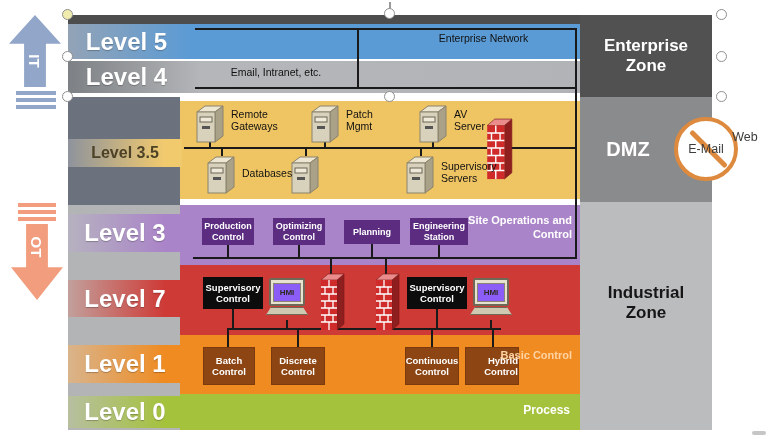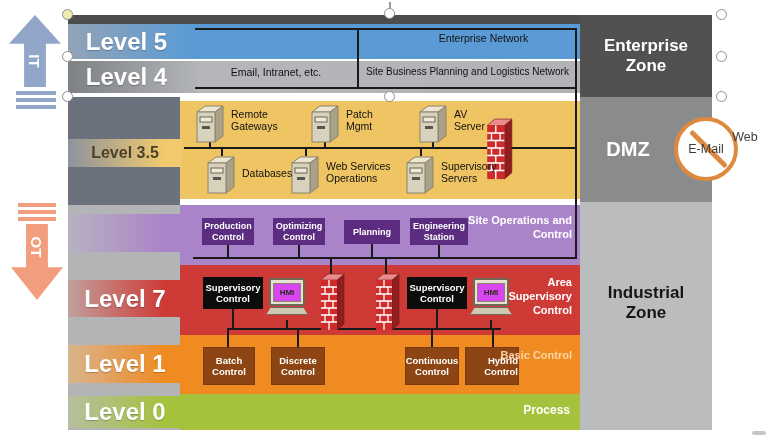--- a/index.html
+++ b/index.html
@@ -13,21 +13,21 @@
   .vline{background:#1a1a1a;width:2px;z-index:3;}
   .pbox{background:#5c2c80;color:#fff;font-size:9px;font-weight:bold;display:flex;align-items:center;justify-content:center;text-align:center;line-height:1.15;z-index:4;padding:1px;box-sizing:border-box;}
   .kbox{background:#0c0c0c;color:#fff;font-size:9.5px;font-weight:bold;display:flex;align-items:center;justify-content:center;text-align:center;line-height:1.2;z-index:4;}
   .bbox{background:#8c4513;color:#fff;font-size:9.5px;font-weight:bold;display:flex;align-items:center;justify-content:center;text-align:center;line-height:1.2;z-index:4;border:1px solid #7a3a0d;box-sizing:border-box;}
   .note{font-weight:bold;font-size:11px;color:#fff;text-align:right;line-height:1.25;z-index:5;}
   .srv-label{font-size:10.5px;color:#111;line-height:1.15;z-index:5;}
   .icon{z-index:4;}
   .sel-handle{width:11px;height:11px;border-radius:50%;background:#fff;border:1.5px solid #8f8f8f;box-sizing:border-box;z-index:10;}
   .hmi-shell{z-index:4;display:flex;flex-direction:column;align-items:center;}
   .hmi-monitor{width:36px;height:28px;background:#e6e2cf;border:2px solid #6f6a58;border-radius:2px;box-sizing:border-box;display:flex;align-items:center;justify-content:center;}
-  .hmi-screen{width:26px;height:17px;background:#d946ef;border:1px solid #8a8472;display:flex;align-items:center;justify-content:center;font-size:8px;font-weight:bold;color:#2e2b20;}
+  .hmi-screen{width:26px;height:17px;background:#8b5cf6;border:1px solid #8a8472;display:flex;align-items:center;justify-content:center;font-size:8px;font-weight:bold;color:#2e2b20;}
   .hmi-base{width:42px;height:8px;margin-top:1px;background:#cfc9b2;border:1px solid #6f6a58;box-sizing:border-box;clip-path:polygon(12% 0,88% 0,100% 100%,0 100%);}
   .rot90{transform:rotate(90deg);}
   .no-badge{width:64px;height:64px;border-radius:50%;background:#fff;border:4px solid #dd8a3e;box-sizing:border-box;z-index:6;}
   .no-slash{position:absolute;left:28px;top:3px;width:5px;height:50px;background:#dd8a3e;transform:rotate(-45deg);border-radius:2px;}
   .no-text{position:absolute;width:56px;text-align:center;font-size:12.5px;color:#3c3c3c;font-weight:normal;}
 </style>
 </head>
 <body>
 
 <div id="canvas">
@@ -50,35 +50,35 @@
   <div class="abs" style="left:580px;top:202px;width:132px;height:228px;background:#bbbcbe;z-index:1;"></div>
 
   <div class="abs" style="left:68px;top:214px;width:114px;height:38px;background:linear-gradient(90deg,#b6b2c0 0%,#aa84c8 85%);z-index:2;"></div>
   <div class="abs" style="left:68px;top:280px;width:114px;height:37px;background:linear-gradient(90deg,#c2a09c 0%,#ce3a36 85%);z-index:2;"></div>
   <div class="abs" style="left:68px;top:345px;width:114px;height:38px;background:linear-gradient(90deg,#d9b48c 0%,#ef8b21 85%);z-index:2;"></div>
   <div class="abs" style="left:68px;top:396px;width:114px;height:32px;background:linear-gradient(90deg,#b7bfa0 0%,#a5c23d 85%);z-index:2;"></div>
 
   <div class="abs lvl-label" style="left:68px;top:24px;width:117px;height:35px;">Level 5</div>
   <div class="abs lvl-label" style="left:68px;top:61px;width:117px;height:32px;">Level 4</div>
   <div class="abs lvl-label" style="left:68px;top:139px;width:114px;height:28px;font-size:16px;color:#4d4126;text-shadow:none;">Level 3.5</div>
+  <div class="abs lvl-label" style="left:68px;top:214px;width:114px;height:38px;">Level 3</div>
   <div class="abs lvl-label" style="left:68px;top:280px;width:114px;height:37px;">Level 7</div>
   <div class="abs lvl-label" style="left:68px;top:345px;width:114px;height:38px;">Level 1</div>
   <div class="abs lvl-label" style="left:68px;top:396px;width:114px;height:32px;">Level 0</div>
 
   <div class="abs zone-label" style="left:588px;top:28px;width:116px;height:56px;font-size:17px;color:#fff;">Enterprise Zone</div>
   <div class="abs zone-label" style="left:590px;top:276px;width:112px;height:54px;font-size:17px;color:#161616;">Industrial Zone</div>
   <div class="abs zone-label" style="left:586px;top:134px;width:84px;height:30px;font-size:20px;color:#fff;">DMZ</div>
 
   <div class="abs hline" style="left:195px;top:28px;width:382px;"></div>
   <div class="abs hline" style="left:195px;top:87px;width:382px;"></div>
   <div class="abs vline" style="left:357px;top:28px;height:61px;"></div>
   <div class="abs vline" style="left:575px;top:28px;height:231px;"></div>
   <div class="abs net-label" style="left:360px;top:32px;width:215px;padding-left:16px;">Enterprise Network</div>
   <div class="abs net-label" style="left:197px;top:66px;width:158px;">Email, Intranet, etc.</div>
-  <div class="abs net-label" style="left:358px;top:66px;width:219px;font-size:10px;">Site Business Planning and Logistics Network</div>
 
   <div class="abs hline" style="left:184px;top:147px;width:392px;"></div>
   <div class="abs vline" style="left:209px;top:140px;height:8px;"></div>
   <div class="abs vline" style="left:324px;top:140px;height:8px;"></div>
   <div class="abs vline" style="left:432px;top:140px;height:8px;"></div>
   <div class="abs vline" style="left:221px;top:148px;height:8px;"></div>
   <div class="abs vline" style="left:305px;top:148px;height:8px;"></div>
   <div class="abs vline" style="left:420px;top:148px;height:8px;"></div>
 
   <svg class="abs icon" style="left:195px;top:104px;" width="30" height="40" viewBox="0 0 30 40">
@@ -117,21 +117,20 @@
     </svg>
   <div class="abs srv-label" style="left:242px;top:167px;width:60px;">Databases</div>
 
   <svg class="abs icon" style="left:290px;top:155px;" width="30" height="40" viewBox="0 0 30 40">
       <polygon points="2,8 10,2 28,2 20,8" fill="#ece6d2" stroke="#8a826c"></polygon>
       <polygon points="20,8 28,2 28,32 20,38" fill="#aaa189" stroke="#8a826c"></polygon>
       <rect x="2" y="8" width="18" height="30" fill="#d8d2bc" stroke="#8a826c"></rect>
       <rect x="5" y="13" width="12" height="5" fill="#eee9d8" stroke="#6a6454"></rect>
       <rect x="7" y="22" width="8" height="3" fill="#555"></rect>
     </svg>
-  <div class="abs srv-label" style="left:326px;top:160px;width:70px;">Web Services Operations</div>
 
   <svg class="abs icon" style="left:405px;top:155px;" width="30" height="40" viewBox="0 0 30 40">
       <polygon points="2,8 10,2 28,2 20,8" fill="#ece6d2" stroke="#8a826c"></polygon>
       <polygon points="20,8 28,2 28,32 20,38" fill="#aaa189" stroke="#8a826c"></polygon>
       <rect x="2" y="8" width="18" height="30" fill="#d8d2bc" stroke="#8a826c"></rect>
       <rect x="5" y="13" width="12" height="5" fill="#eee9d8" stroke="#6a6454"></rect>
       <rect x="7" y="22" width="8" height="3" fill="#555"></rect>
     </svg>
   <div class="abs srv-label" style="left:441px;top:160px;width:62px;">Supervisory Servers</div>
 
@@ -177,21 +176,20 @@
       <path d="M3 15h16M3 22h16M3 29h16M3 36h16M3 43h16M3 50h16" stroke="#fff" stroke-width="1.3"></path>
       <path d="M11 8v7M7 15v7M15 15v7M11 22v7M7 29v7M15 29v7M11 36v7M7 43v7M15 43v7M11 50v8" stroke="#fff" stroke-width="1.3"></path>
     </svg>
   <div class="abs kbox" style="left:407px;top:277px;width:60px;height:32px;">Supervisory Control</div>
   <div class="abs hmi-shell" style="left:468px;top:278px;width:46px;">
     <div class="hmi-monitor">
         <div class="hmi-screen">HMI</div>
       </div>
     <div class="hmi-base"></div>
   </div>
-  <div class="abs note" style="left:494px;top:276px;width:78px;">Area Supervisory Control</div>
   <div class="abs hline" style="left:227px;top:328px;width:274px;"></div>
   <div class="abs vline" style="left:232px;top:309px;height:19px;"></div>
   <div class="abs vline" style="left:286px;top:320px;height:8px;"></div>
   <div class="abs vline" style="left:436px;top:309px;height:19px;"></div>
   <div class="abs vline" style="left:490px;top:320px;height:8px;"></div>
   <div class="abs vline" style="left:227px;top:330px;height:18px;"></div>
   <div class="abs vline" style="left:297px;top:330px;height:18px;"></div>
   <div class="abs vline" style="left:431px;top:330px;height:18px;"></div>
   <div class="abs vline" style="left:492px;top:330px;height:18px;"></div>
 

